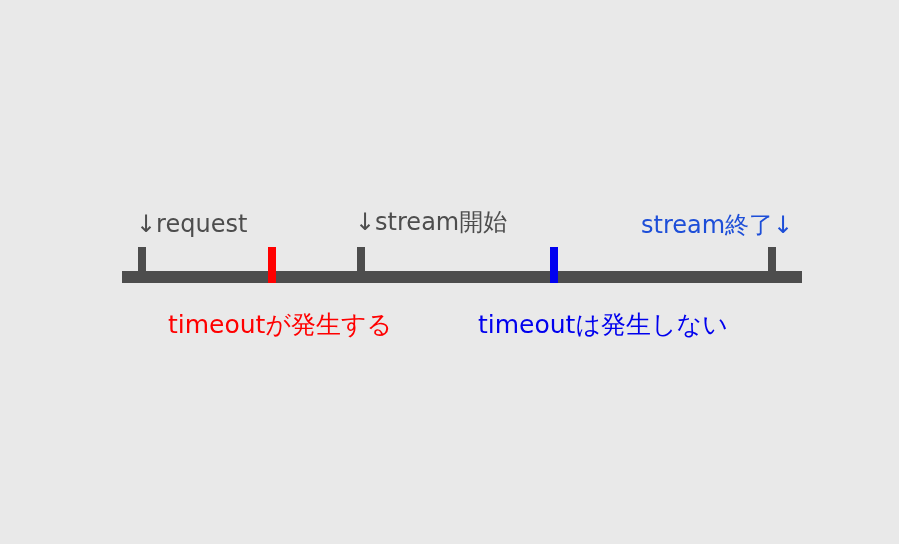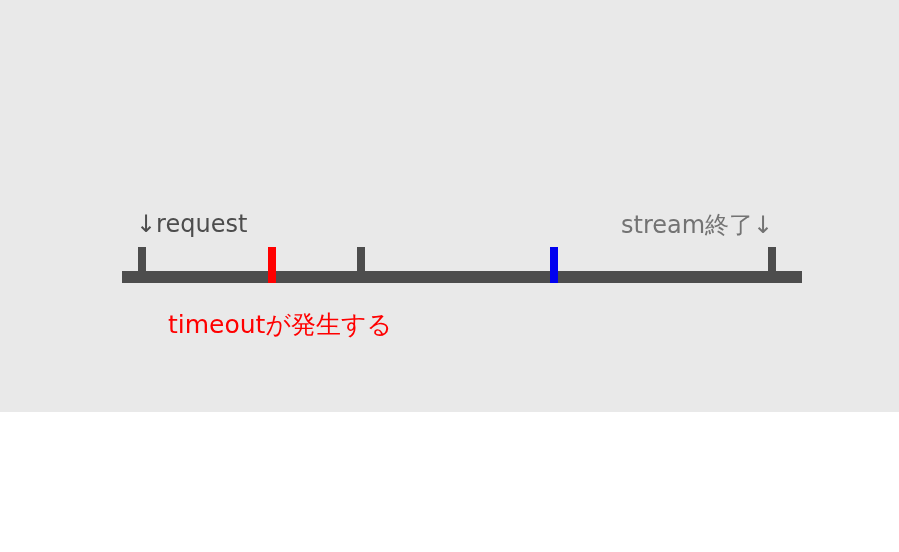--- a/index.html
+++ b/index.html
@@ -3,21 +3,21 @@
 <meta charset="utf-8">
 <style>
   html, body {
     margin: 0;
     padding: 0;
     font-family: "DejaVu Sans", "Liberation Sans", sans-serif;
   }
   .stage {
     position: relative;
     width: 899px;
-    height: 412px;
+    height: 544px;
     overflow: hidden;
   }
   .timeline-bar {
     position: absolute;
     left: 122px;
     top: 271px;
     width: 680px;
     height: 12px;
     z-index: 1;
   }
@@ -66,19 +66,21 @@
   <div class="tick tick-timeout" style="background-color: rgb(255, 0, 0);"></div>
 
   <div class="tick tick-stream-start" style="background-color: rgb(77, 77, 77);"></div>
 
   <div class="tick tick-no-timeout" style="background-color: rgb(0, 0, 240);"></div>
 
   <div class="tick tick-stream-end" style="background-color: rgb(77, 77, 77);"></div>
 
   <div class="top-label label-request" style="color: rgb(77, 77, 77);">↓request</div>
 
+  <div class="top-label label-stream-start" style="color: rgb(77, 77, 77);">↓stream開始</div>
 
-  <div class="top-label label-stream-end" style="color: #737373;">stream終了↓</div>
+  <div class="top-label label-stream-end" style="color: #1d4ed8; margin-left: 20px;">stream終了↓</div>
 
   <div class="bottom-label label-timeout-occurs" style="color: rgb(255, 0, 0);">timeoutが発生する</div>
 
+  <div class="bottom-label label-timeout-none" style="color: rgb(0, 0, 238);">timeoutは発生しない</div>
 
 </div>
 
 </body></html>

